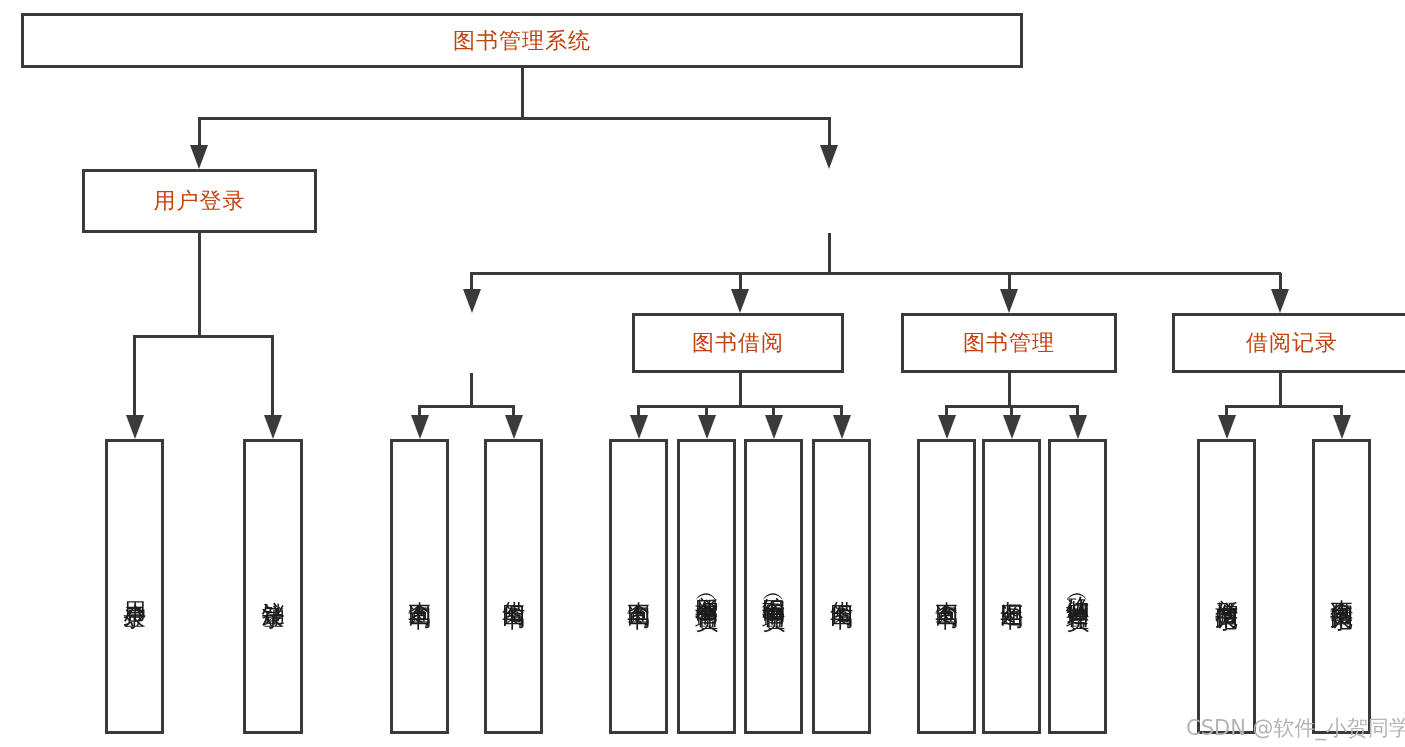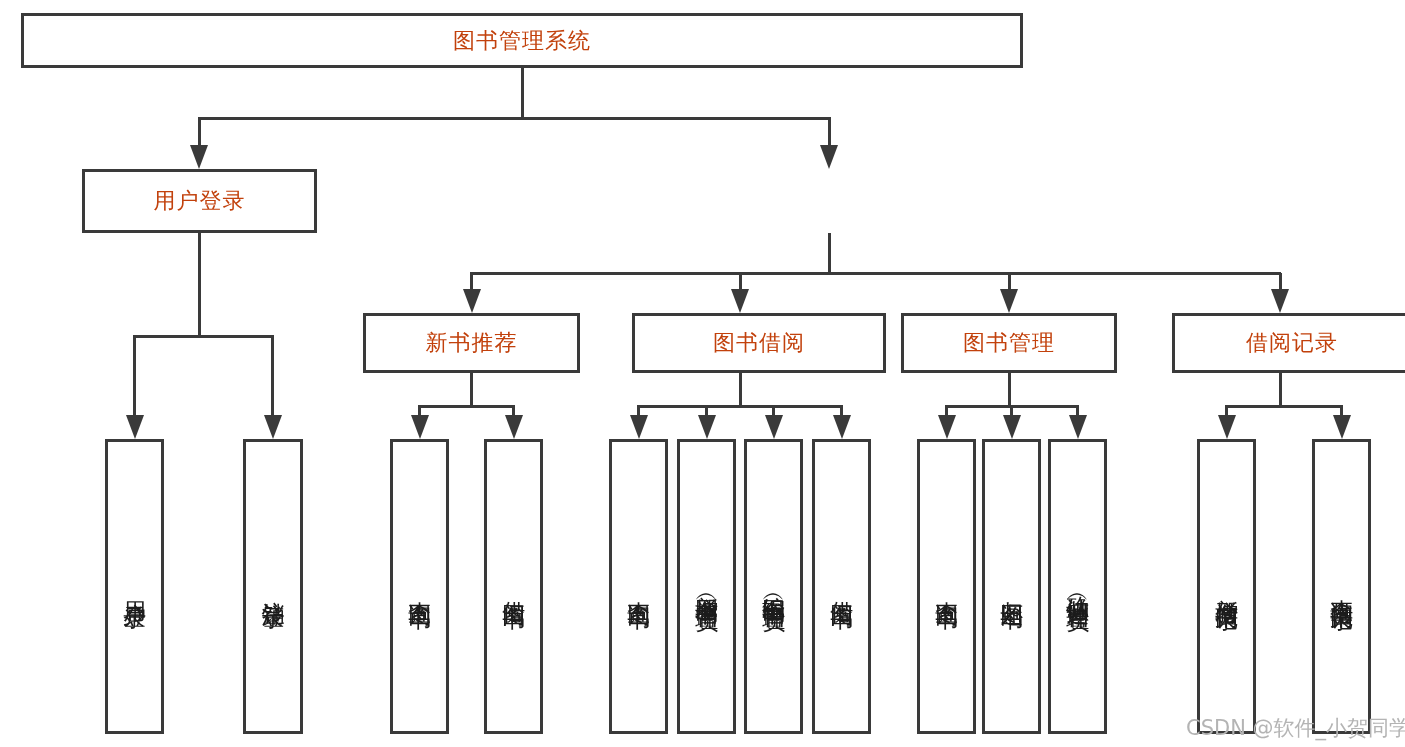--- a/index.html
+++ b/index.html
@@ -41,25 +41,22 @@
 
   <div class="box" style="left:21px; top:13px; width:1002px; height:55px;">
     <span class="lbl-h">图书管理系统</span>
   </div>
 
   <div class="box" style="left:82px; top:169px; width:235px; height:64px;">
     <span class="lbl-h">用户登录</span>
   </div>
 
 
-  <div class="box" style="left:363px; top:313px; width:217px; height:60px;">
-    <span class="lbl-h">新书推荐</span>
-  </div>
-
-  <div class="box" style="left:632px; top:313px; width:254px; height:60px;">
+
+  <div class="box" style="left:632px; top:313px; width:212px; height:60px;">
     <span class="lbl-h">图书借阅</span>
   </div>
 
   <div class="box" style="left:901px; top:313px; width:216px; height:60px;">
     <span class="lbl-h">图书管理</span>
   </div>
 
   <div class="box" style="left:1172px; top:313px; width:240px; height:60px;">
     <span class="lbl-h">借阅记录</span>
   </div>

